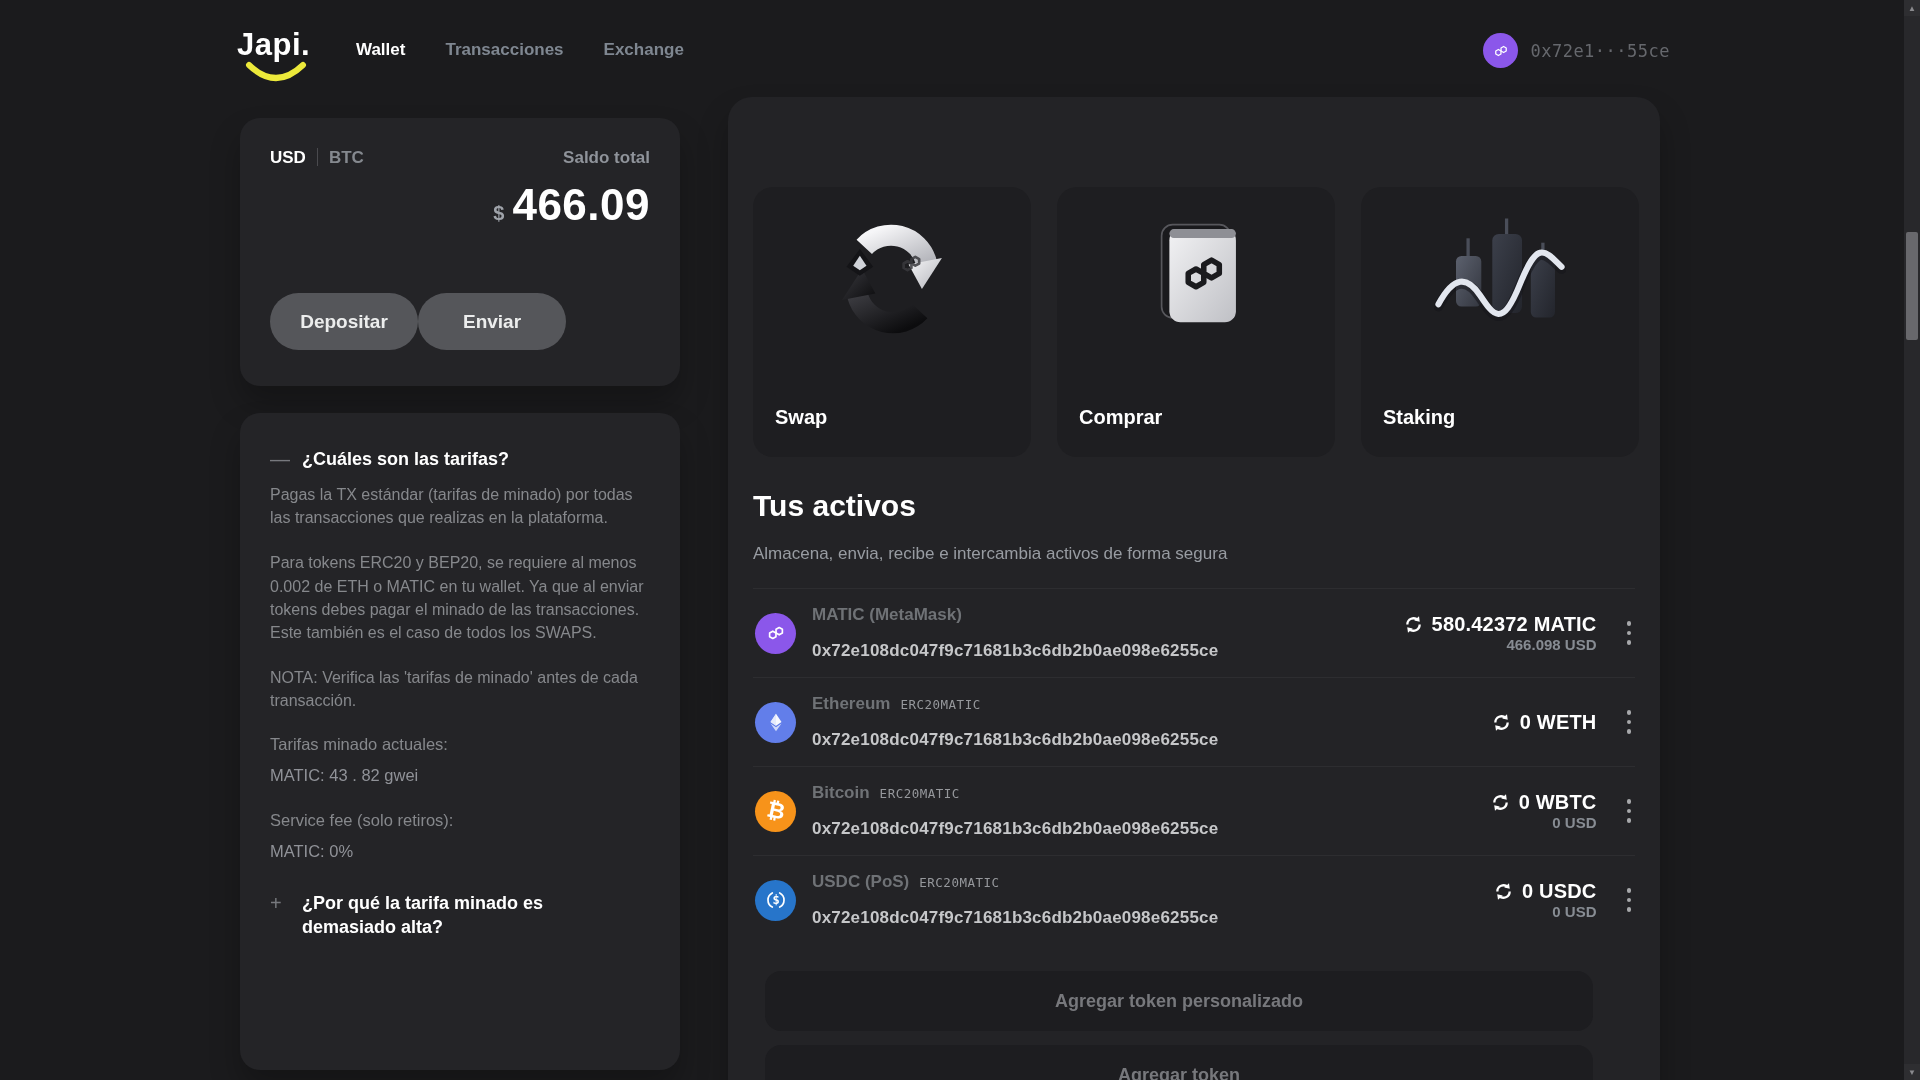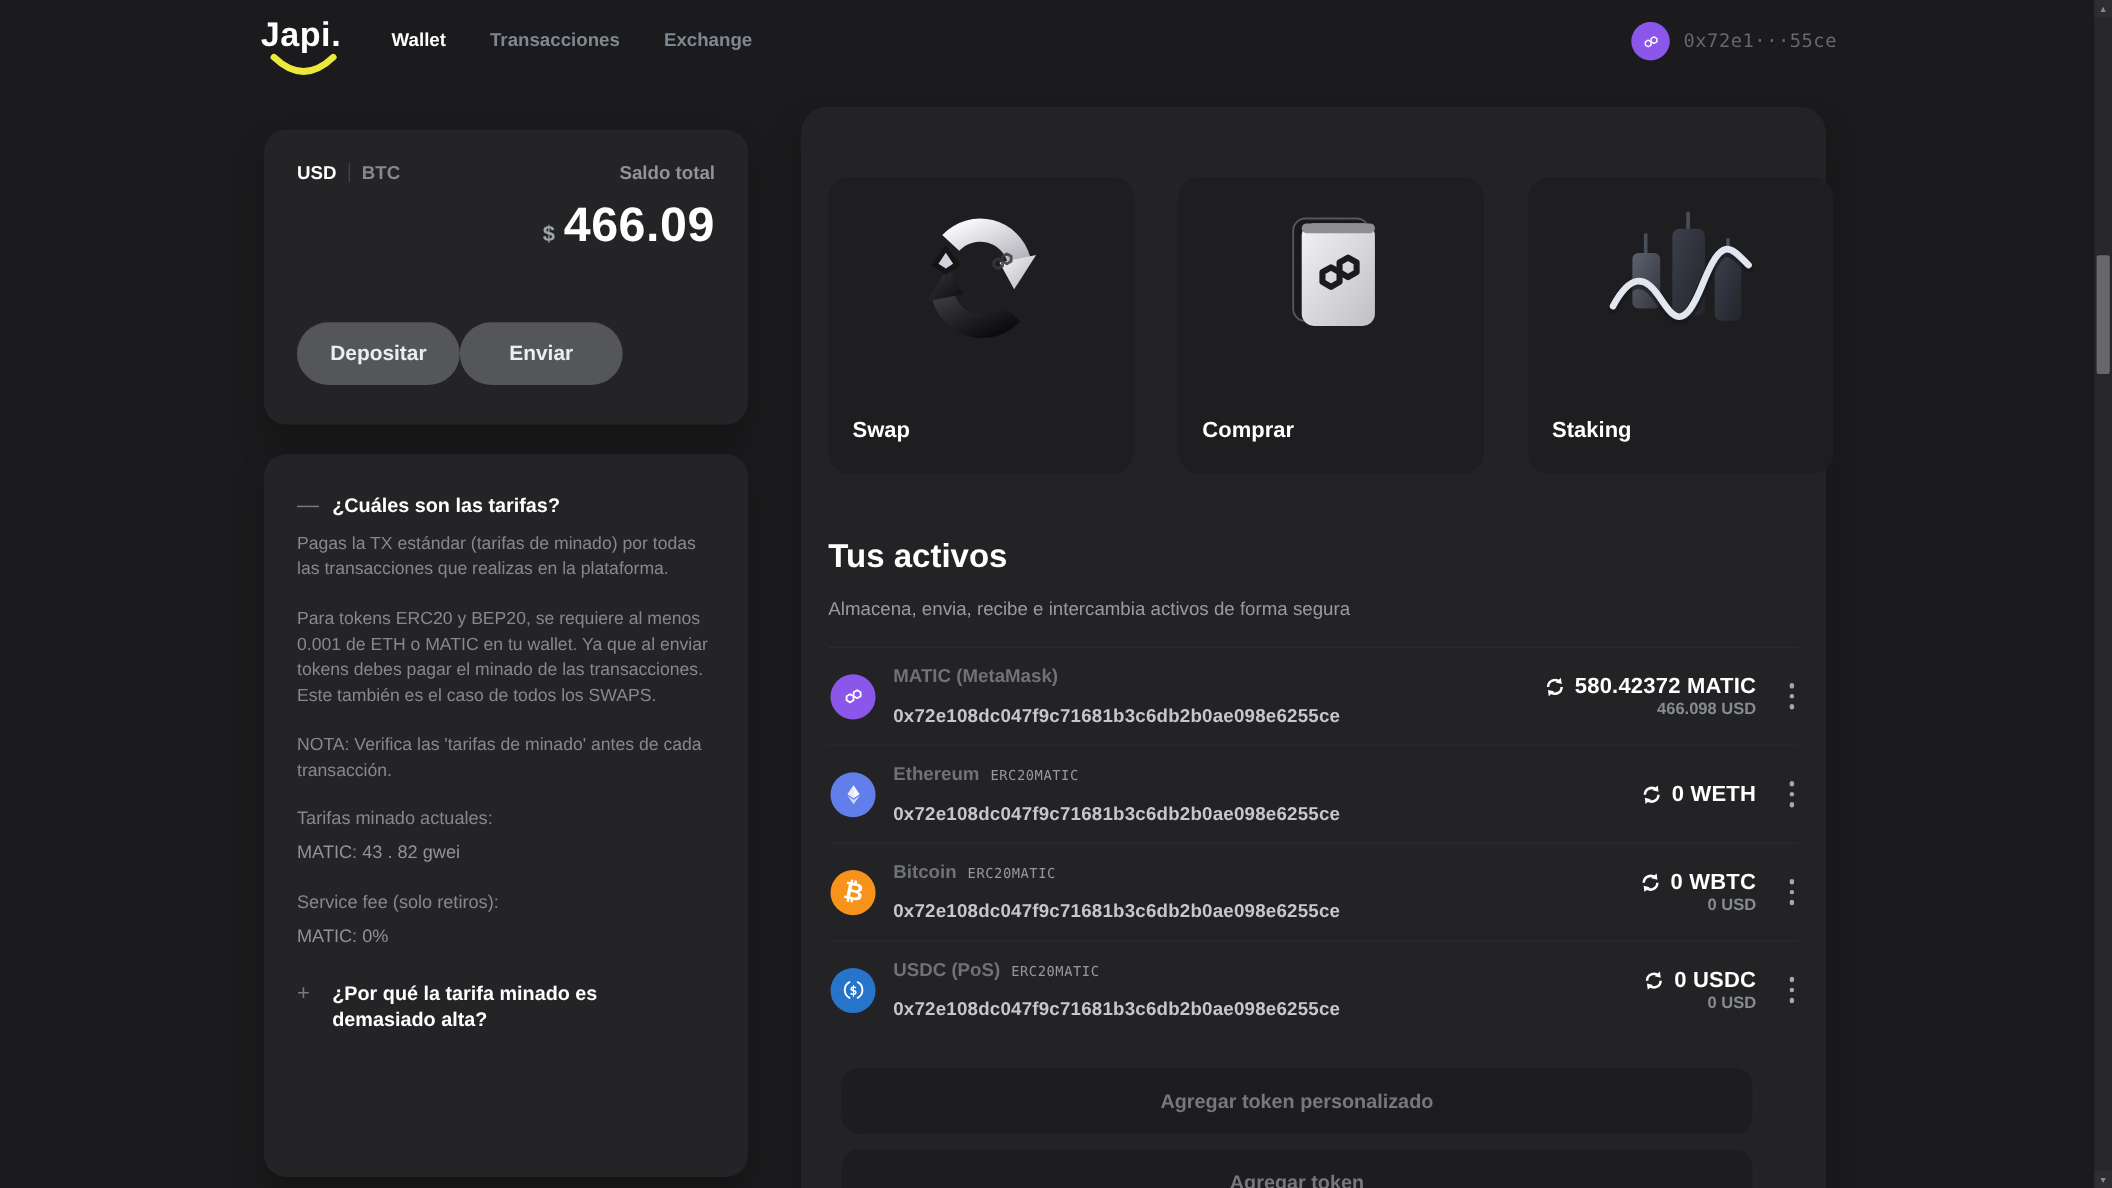--- a/index.html
+++ b/index.html
@@ -4,21 +4,21 @@
 <style>
   html,body{margin:0;padding:0}
   body{
     width:1920px;height:1080px;position:relative;overflow:hidden;
     background:#1b1b1d;color:#fff;
     font-family:"Liberation Sans",sans-serif;
   }
   .mono{font-family:"DejaVu Sans Mono",monospace}
 
   
-  .header{position:absolute;left:0;top:0;width:1920px;height:80px}
+  .header{position:absolute;left:0;top:13px;width:1920px;height:80px}
   .logo{position:absolute;left:237px;top:14px;width:90px;cursor:pointer}
   .logo-text{font-size:31px;font-weight:700;color:#fff;letter-spacing:.5px}
   .logo-smile{position:absolute;left:6px;top:34px}
   .nav{position:absolute;left:356px;top:27px;display:flex;gap:40px}
   .nav-item{font-size:17px;font-weight:700;color:#7f8791;cursor:pointer}
   .nav-item.active{color:#ffffff}
   .account{position:absolute;right:250px;top:20px;display:flex;align-items:center;gap:12px;cursor:pointer}
   .account-avatar{width:35px;height:35px;border-radius:50%;background:#8b57ea;display:flex;align-items:center;justify-content:center}
   .account-address{font-size:17px;color:#66686d;letter-spacing:.5px}
 
@@ -56,21 +56,21 @@
   .faq-p{font-size:16px;color:#86888c;line-height:1.45;margin:0 0 22px 0}
   .faq-fee-label{font-size:16.5px;color:#86888c;margin:0 0 12px 0}
   .faq-fee-val{font-size:16.5px;color:#909298;margin:0 0 26px 0}
   .faq-q.last{margin-top:30px}
 
   
   .panel{
     position:absolute;left:728px;top:97px;width:932px;height:1100px;
     background:#232326;border-radius:24px;box-shadow:0 18px 30px rgba(0,0,0,.25);
   }
-  .actions-row{position:absolute;left:25px;top:64px;display:flex;gap:40px}
+  .actions-row{position:absolute;left:25px;top:90px;display:flex;gap:26px}
   .action-card{
     width:278px;height:270px;background:#1e1e21;border-radius:20px;position:relative;cursor:pointer;
   }
   .action-icon{position:absolute;left:50%;top:22px;transform:translateX(-50%)}
   .action-label{position:absolute;left:22px;bottom:28px;font-size:20px;font-weight:700;color:#fff}
 
   .assets-title{position:absolute;left:25px;top:392px;font-size:30px;font-weight:700;color:#fff}
   .assets-subtitle{position:absolute;left:25px;top:447px;font-size:17px;color:#989ca2}
 
   .assets-list{position:absolute;left:25px;top:491px;width:882px}
@@ -156,21 +156,21 @@
   </div>
 </div>
 
 <div class="faq-card">
 
   <div class="faq-q">
     <span class="faq-q-icon">—</span>
     <span class="faq-q-text">¿Cuáles son las tarifas?</span>
   </div>
   <p class="faq-p">Pagas la TX estándar (tarifas de minado) por todas las transacciones que realizas en la plataforma.</p>
-  <p class="faq-p">Para tokens ERC20 y BEP20, se requiere al menos 0.001 de ETH o MATIC en tu wallet. Ya que al enviar tokens debes pagar el minado de las transacciones. Este también es el caso de todos los SWAPS.</p>
+  <p class="faq-p">Para tokens ERC20 y BEP20, se requiere al menos 0.002 de ETH o MATIC en tu wallet. Ya que al enviar tokens debes pagar el minado de las transacciones. Este también es el caso de todos los SWAPS.</p>
   <p class="faq-p">NOTA: Verifica las 'tarifas de minado' antes de cada transacción.</p>
   <p class="faq-fee-label">Tarifas minado actuales:</p>
   <p class="faq-fee-val">MATIC: 43 . 82 gwei</p>
   <p class="faq-fee-label">Service fee (solo retiros):</p>
   <p class="faq-fee-val">MATIC: 0%</p>
 
   <div class="faq-q last">
     <span class="faq-q-icon">+</span>
     <span class="faq-q-text" style="max-width:300px">¿Por qué la tarifa minado es demasiado alta?</span>
   </div>

